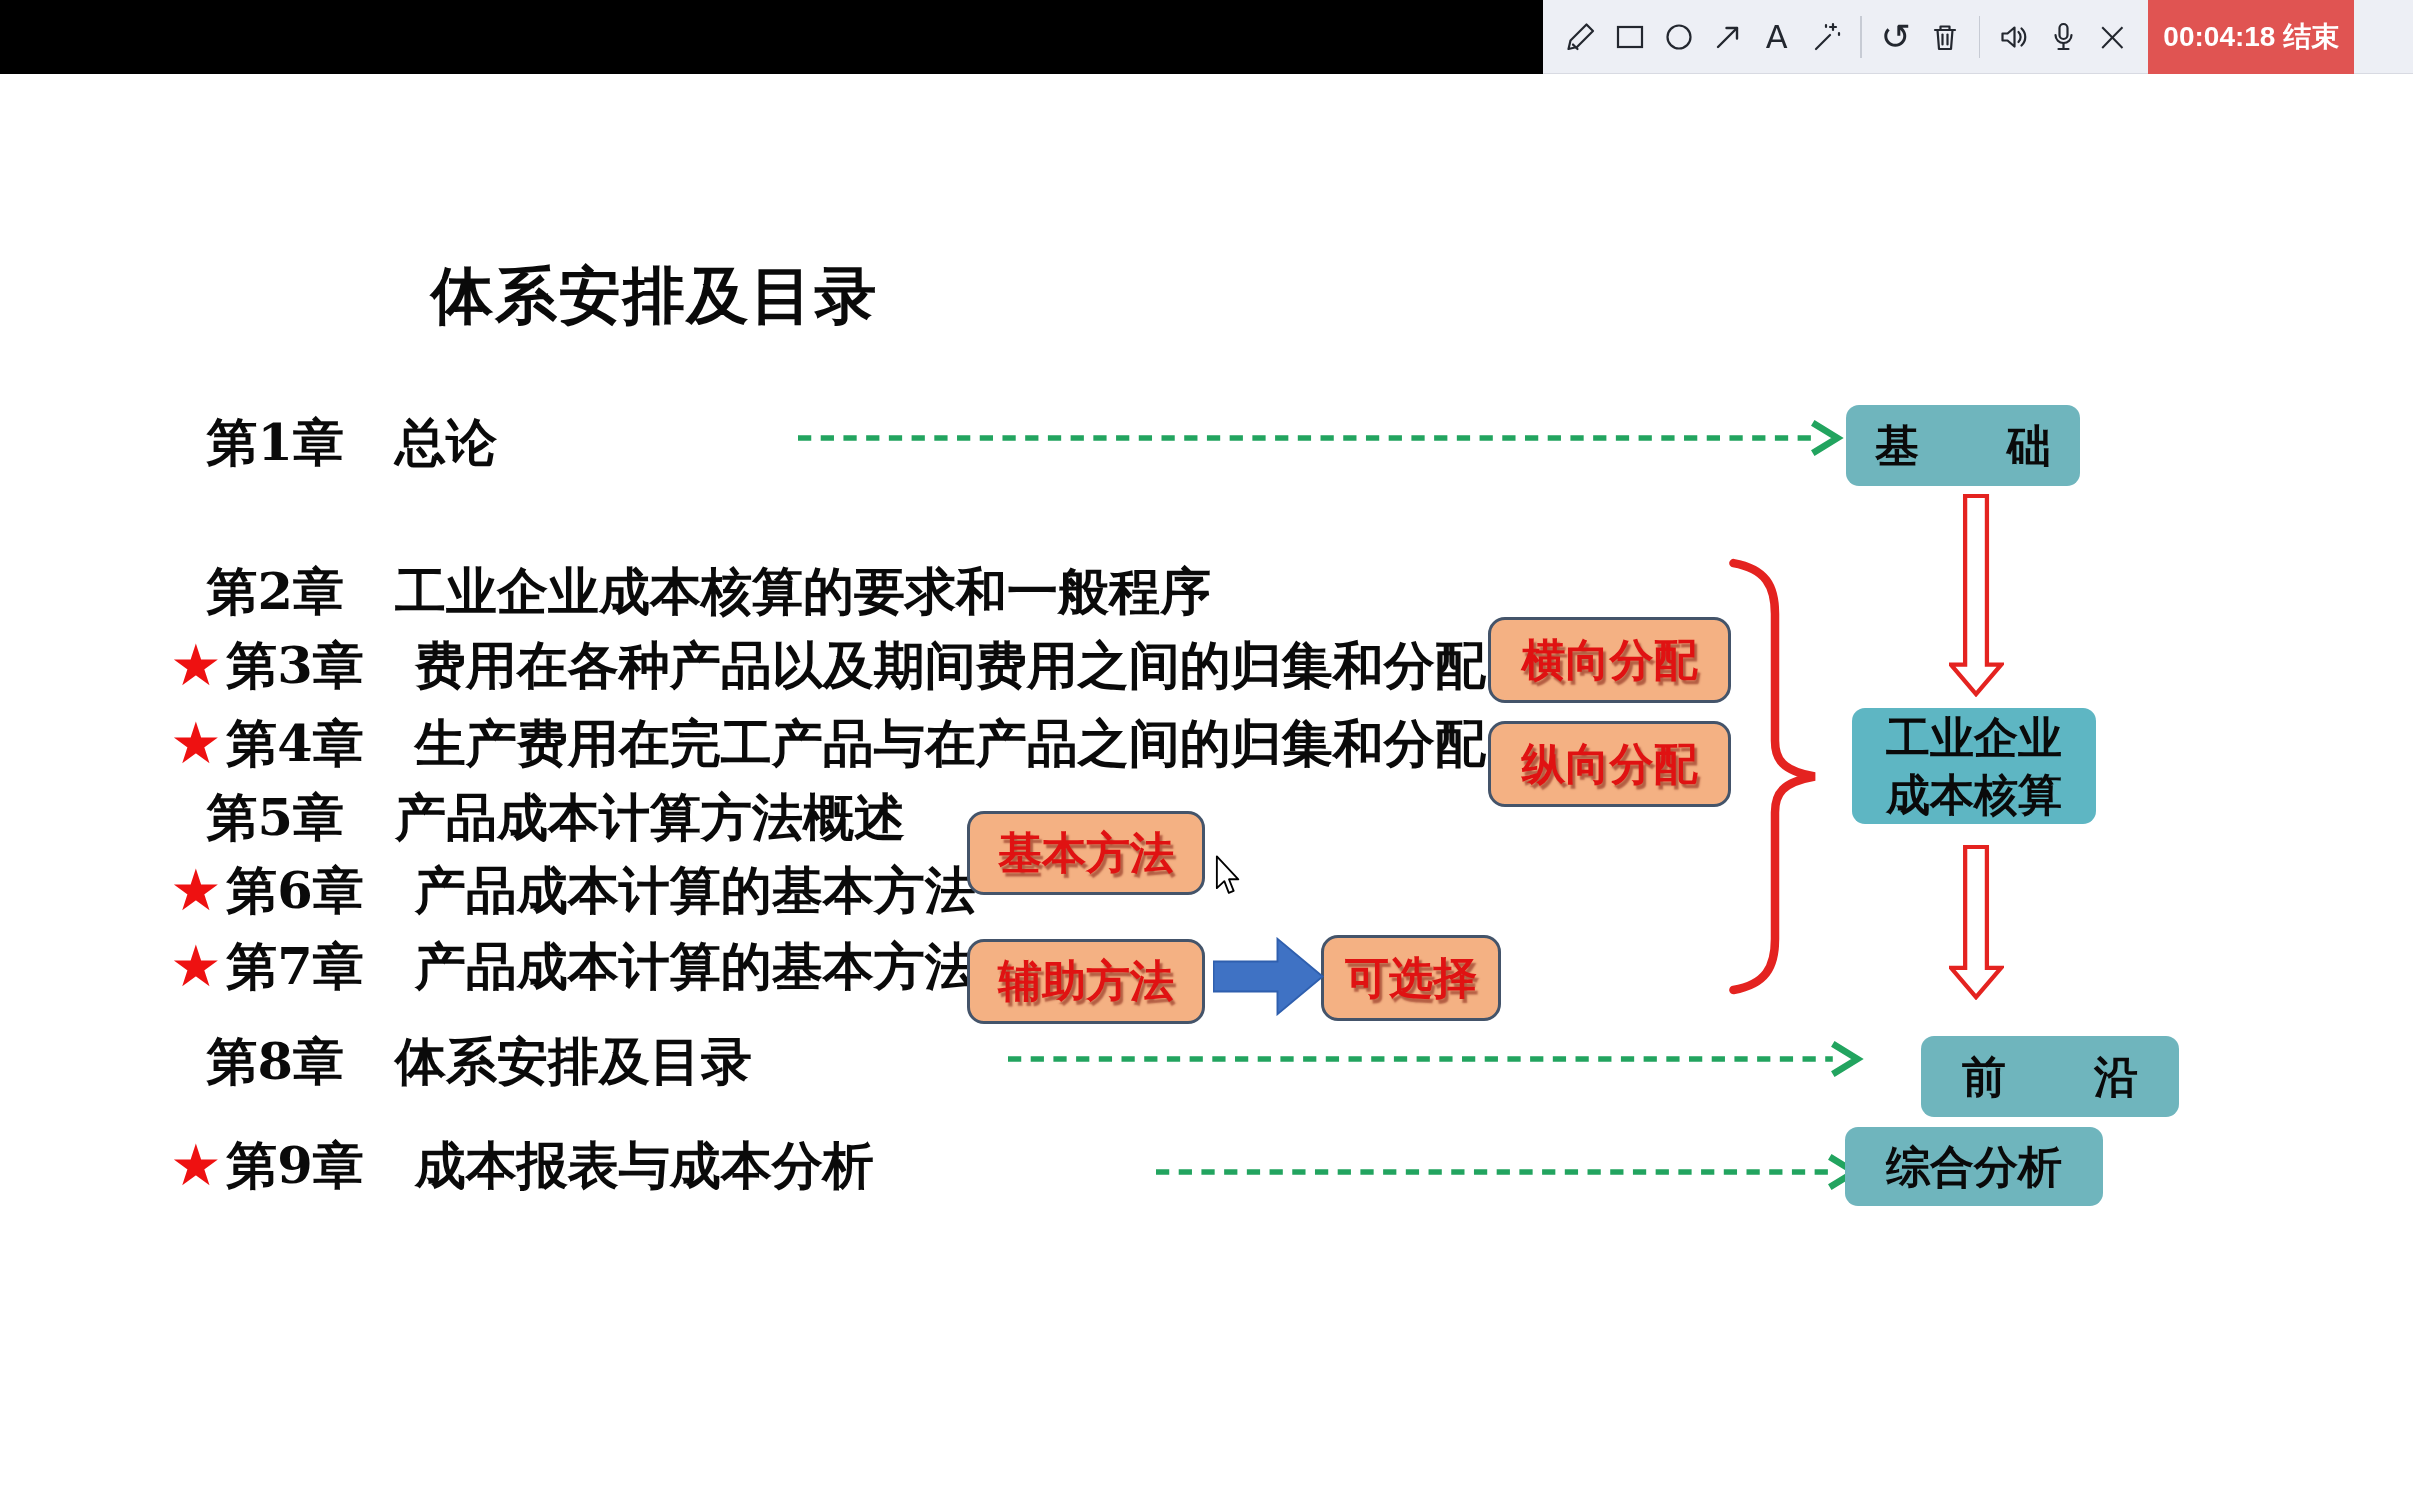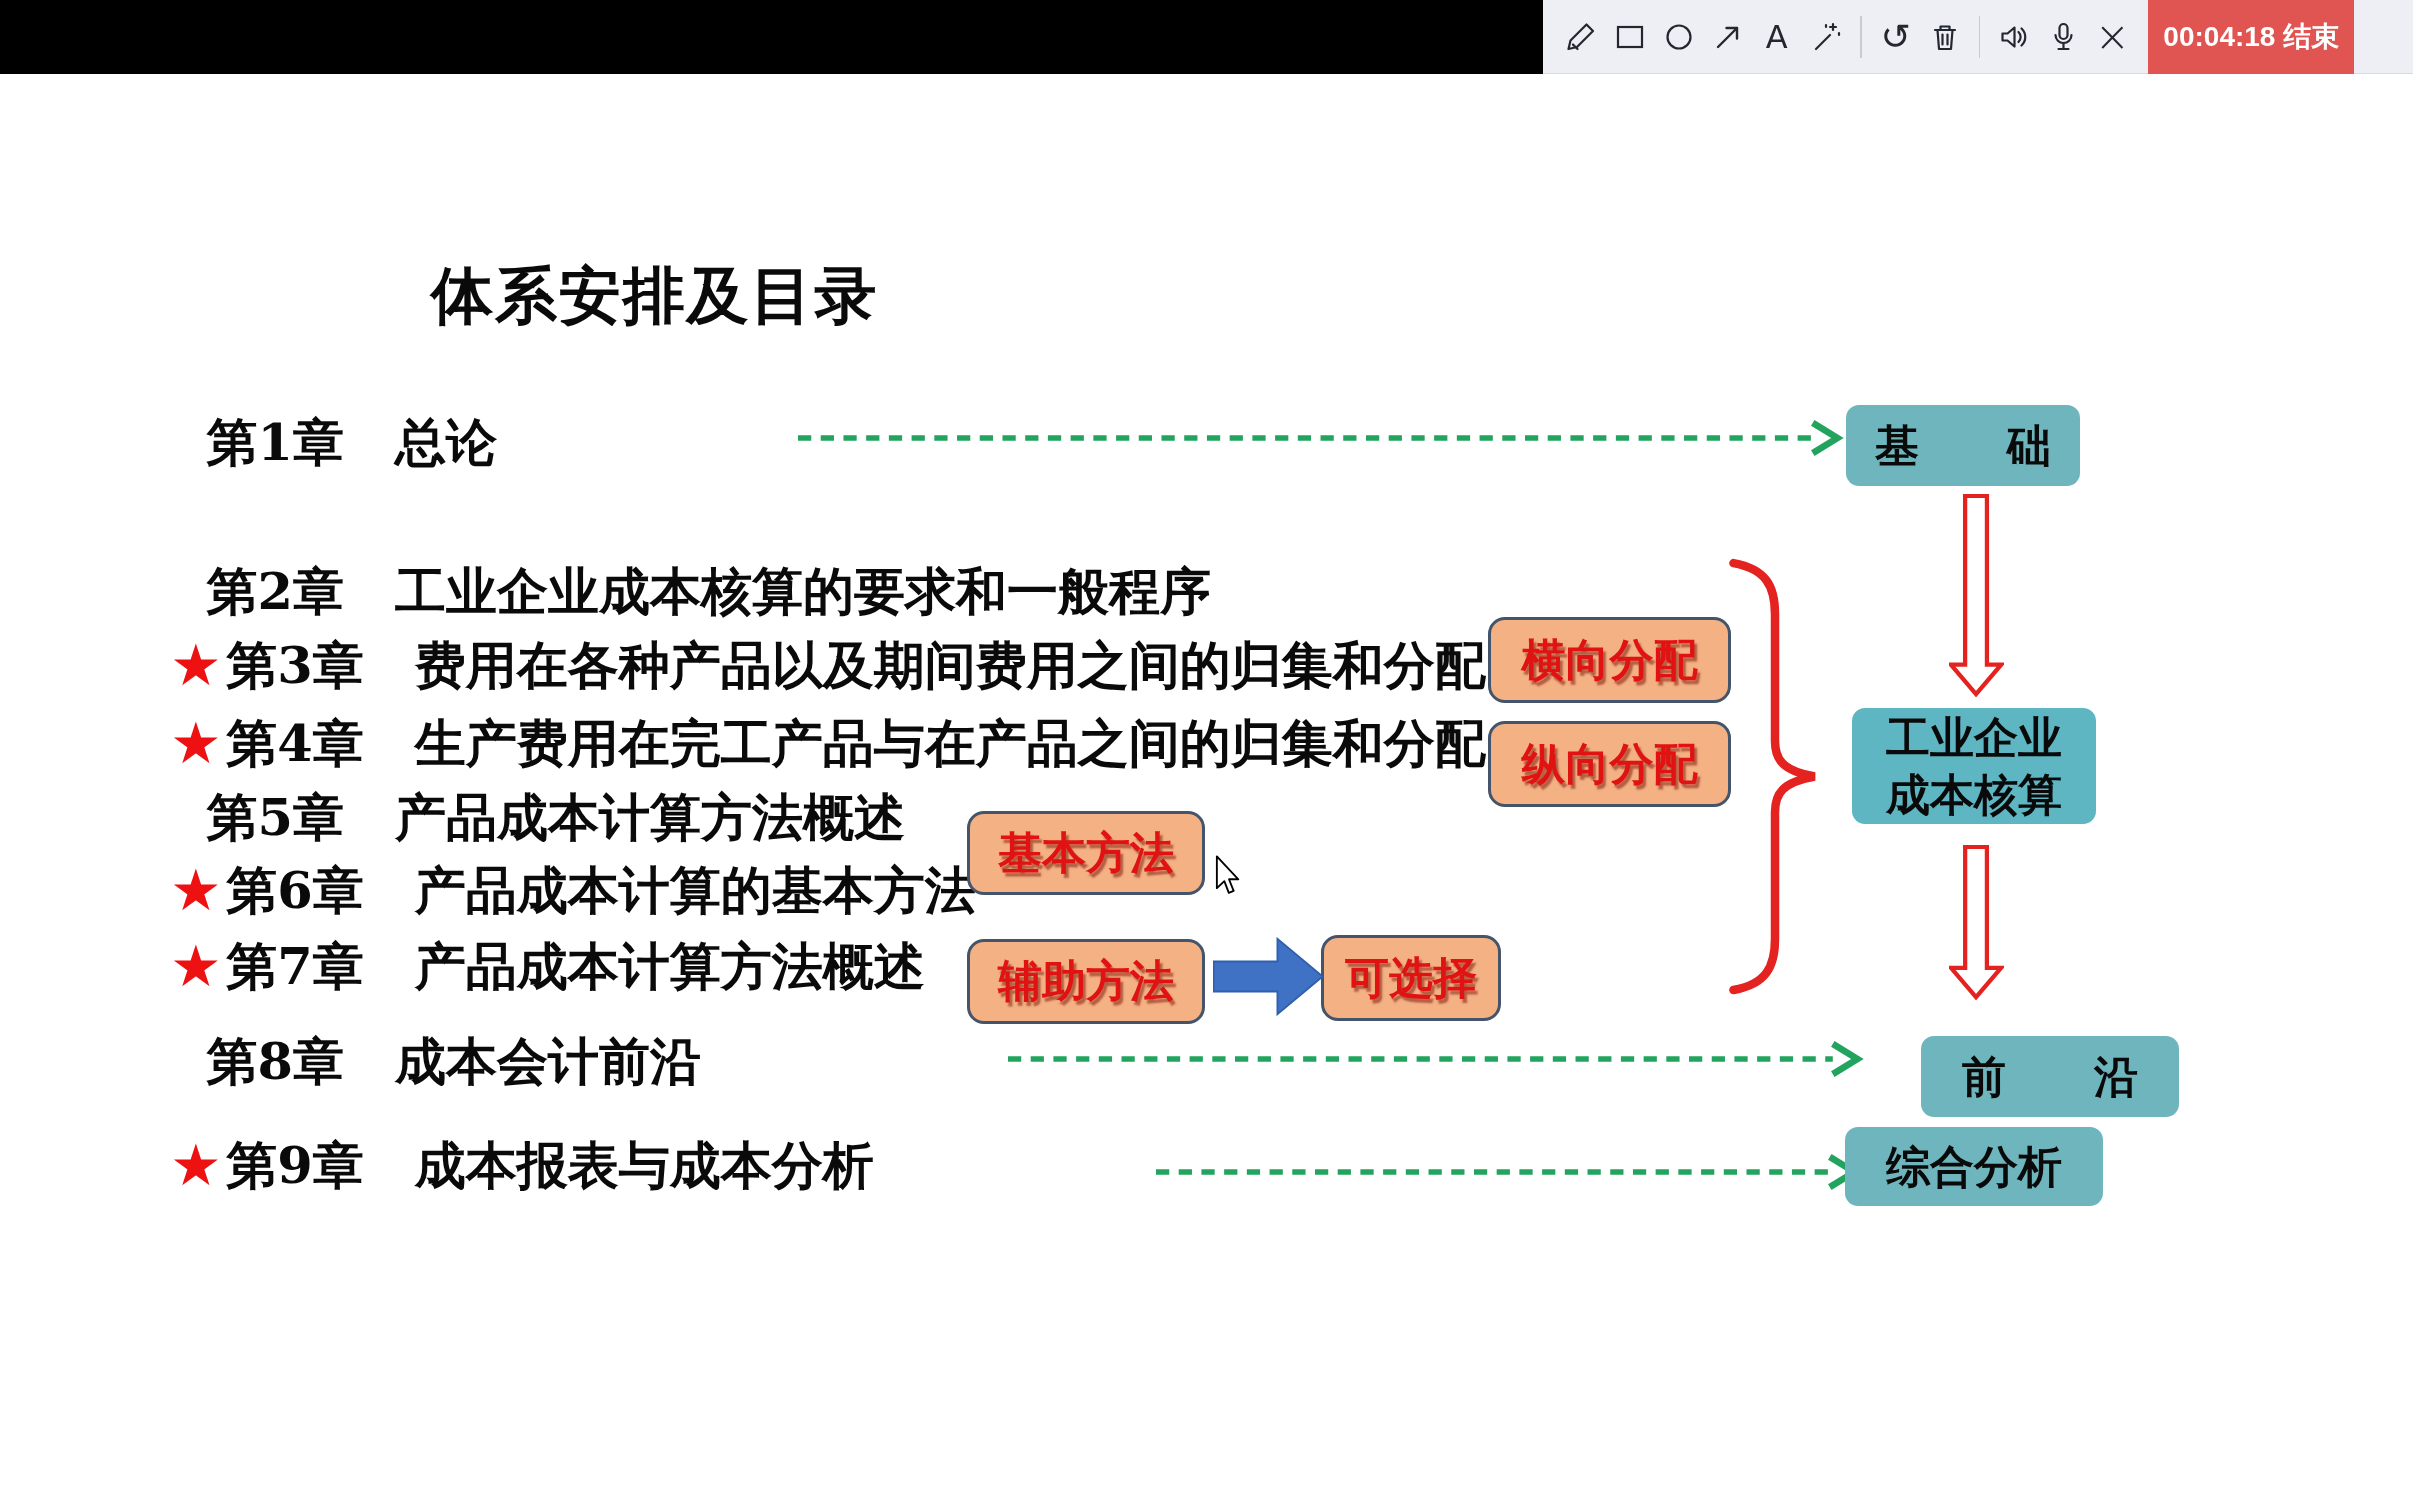--- a/index.html
+++ b/index.html
@@ -118,22 +118,22 @@
   <div class="canvas">
 
     <div class="abs slide-title" style="left:431px;top:180px;">体系安排及目录</div>
 
     <div class="abs chapter" style="left:199px;top:339px;"><span class="star"></span><span>第1章　总论</span></div>
     <div class="abs chapter" style="left:199px;top:488px;"><span class="star"></span><span>第2章　工业企业成本核算的要求和一般程序</span></div>
     <div class="abs chapter" style="left:173px;top:562px;"><span class="star">★</span><span>第3章　费用在各种产品以及期间费用之间的归集和分配</span></div>
     <div class="abs chapter" style="left:173px;top:640px;"><span class="star">★</span><span>第4章　生产费用在完工产品与在产品之间的归集和分配</span></div>
     <div class="abs chapter" style="left:199px;top:714px;"><span class="star"></span><span>第5章　产品成本计算方法概述</span></div>
     <div class="abs chapter" style="left:173px;top:787px;"><span class="star">★</span><span>第6章　产品成本计算的基本方法</span></div>
-    <div class="abs chapter" style="left:173px;top:863px;"><span class="star">★</span><span>第7章　产品成本计算方法概述</span></div>
-    <div class="abs chapter" style="left:199px;top:958px;"><span class="star"></span><span>第8章　成本会计前沿</span></div>
+    <div class="abs chapter" style="left:173px;top:863px;"><span class="star">★</span><span>第7章　产品成本计算的基本方法</span></div>
+    <div class="abs chapter" style="left:199px;top:958px;"><span class="star"></span><span>第8章　体系安排及目录</span></div>
     <div class="abs chapter" style="left:173px;top:1062px;"><span class="star">★</span><span>第9章　成本报表与成本分析</span></div>
 
     <svg class="abs" style="left:798px;top:343px;" width="1046" height="42" viewBox="0 0 1105 44">
       <line x1="0" y1="22" x2="1072" y2="22" stroke="#22a45f" stroke-width="6" stroke-dasharray="14 10"></line>
       <path d="M1072 6 L1098 22 L1072 38" fill="none" stroke="#22a45f" stroke-width="7"></path>
     </svg>
     <svg class="abs" style="left:1008px;top:964px;" width="856" height="42" viewBox="0 0 905 44">
       <line x1="0" y1="22" x2="872" y2="22" stroke="#22a45f" stroke-width="6" stroke-dasharray="14 10"></line>
       <path d="M872 6 L898 22 L872 38" fill="none" stroke="#22a45f" stroke-width="7"></path>
     </svg>

